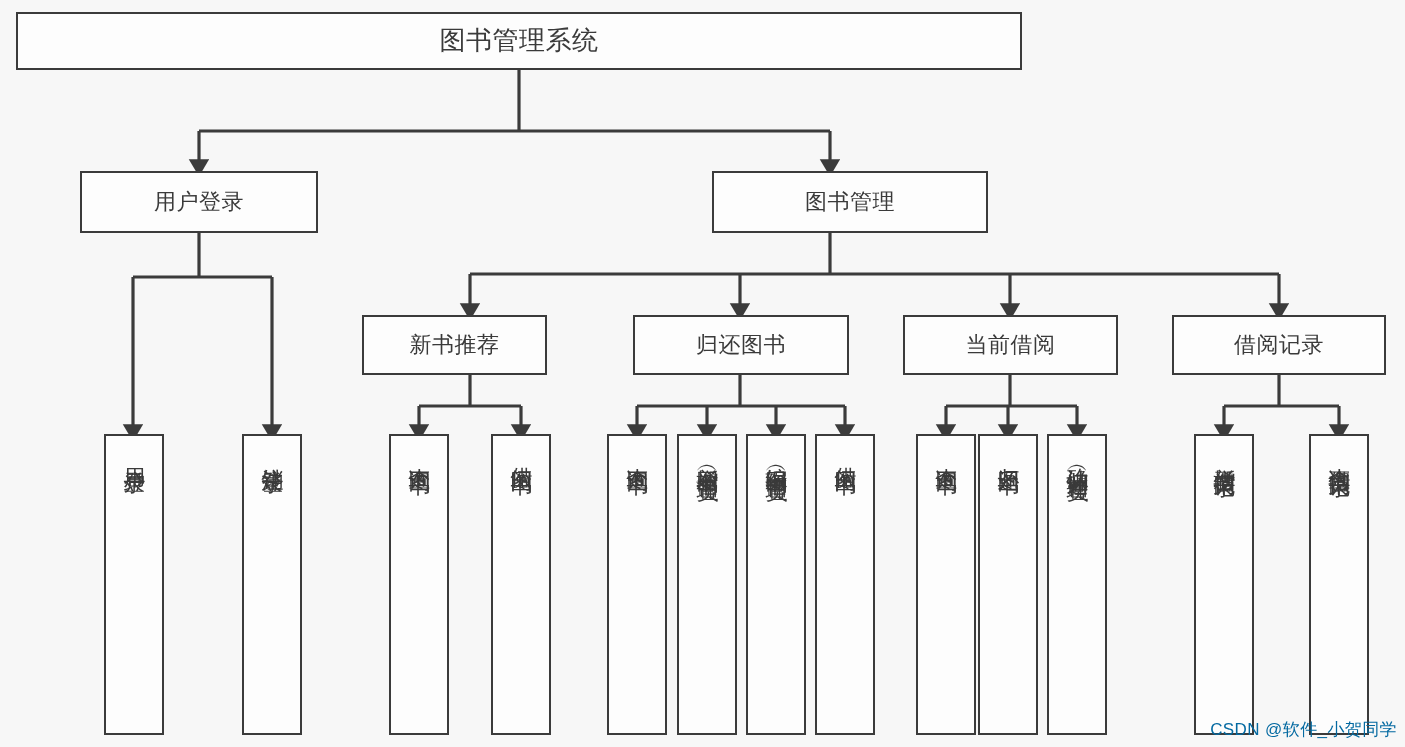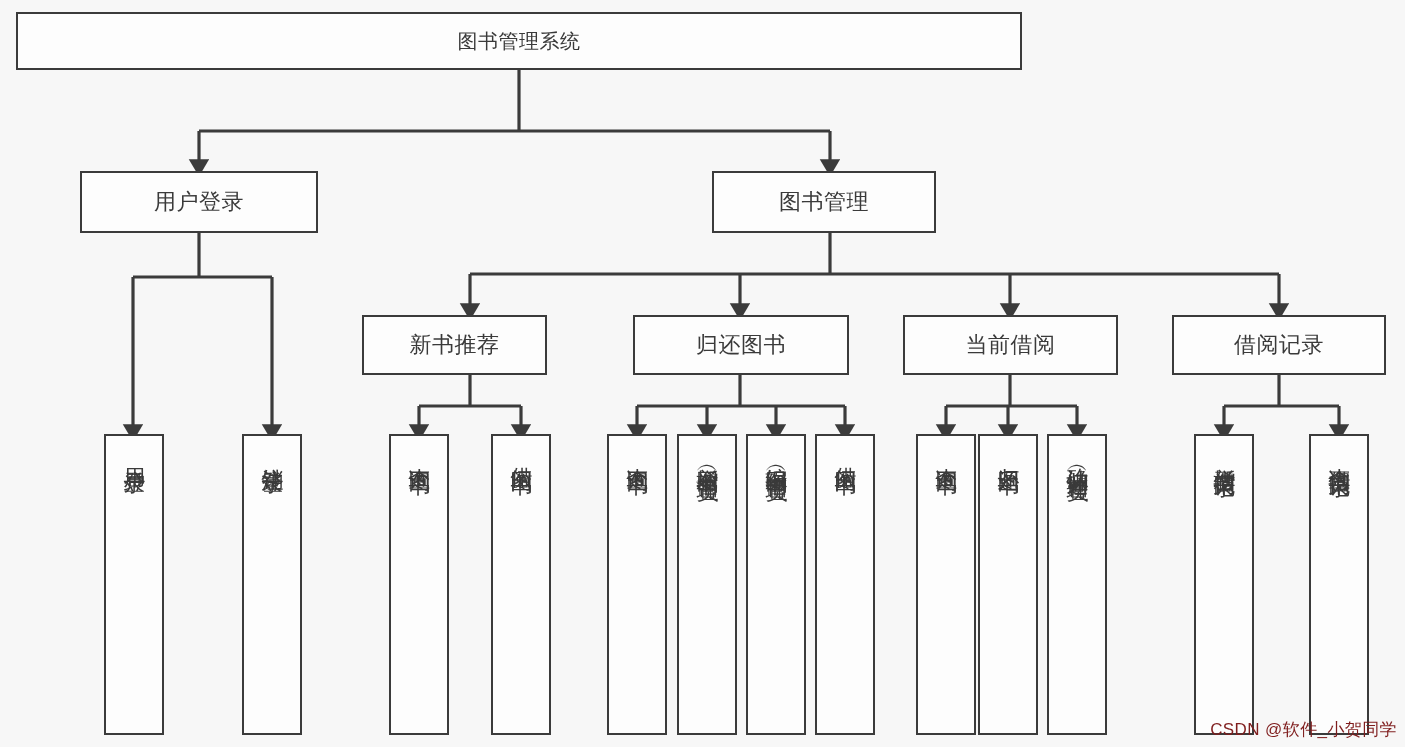--- a/index.html
+++ b/index.html
@@ -49,27 +49,27 @@
   .node.leaf .node-label {
     writing-mode: vertical-rl;
     text-orientation: upright;
     font-size: 22px;
     line-height: 1.22;
     letter-spacing: 2px;
     white-space: normal;
     max-height: 268px;
   }
   .node.lvl1 .node-label { font-size: 22px; }
-  .node.root .node-label { font-size: 20px; }
+  .node.root .node-label { font-size: 26px; }
   #watermark {
     position: absolute;
     right: 8px;
     bottom: 6px;
     font-size: 17px;
-    color: #7f1d1d;
+    color: #0369a1;
     letter-spacing: 0.4px;
     white-space: nowrap;
   }
 </style>
 </head>
 <body>
 
 <div id="canvas">
 
   <svg id="wires" viewBox="0 0 1405 747" xmlns="http://www.w3.org/2000/svg">
@@ -122,21 +122,21 @@
     </g>
   </svg>
 
   <div class="node root" style="left:16px; top:12px; width:1006px; height:58px;">
     <span class="node-label">图书管理系统</span>
   </div>
 
   <div class="node lvl1" style="left:80px; top:171px; width:238px; height:62px;">
     <span class="node-label">用户登录</span>
   </div>
-  <div class="node lvl1" style="left:712px; top:171px; width:224px; height:62px;">
+  <div class="node lvl1" style="left:712px; top:171px; width:276px; height:62px;">
     <span class="node-label">图书管理</span>
   </div>
 
   <div class="node lvl1" style="left:362px; top:315px; width:185px; height:60px;">
     <span class="node-label">新书推荐</span>
   </div>
   <div class="node lvl1" style="left:633px; top:315px; width:216px; height:60px;">
     <span class="node-label">归还图书</span>
   </div>
   <div class="node lvl1" style="left:903px; top:315px; width:215px; height:60px;">

